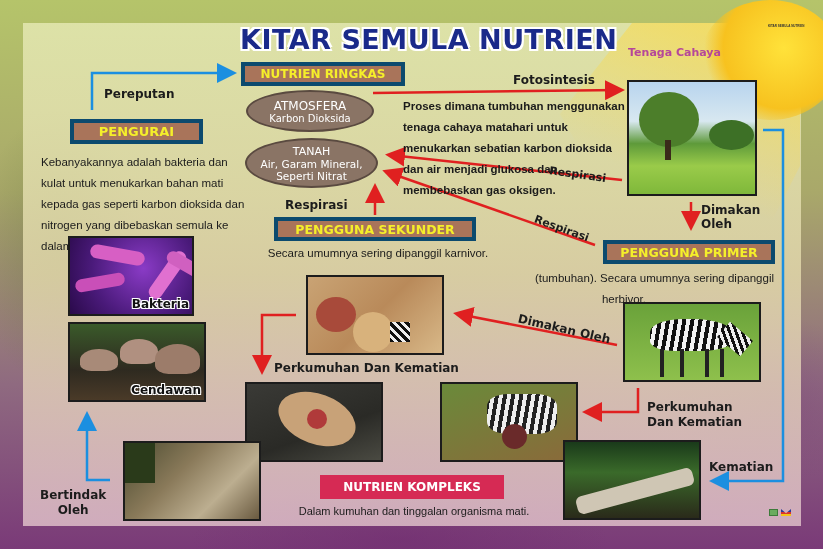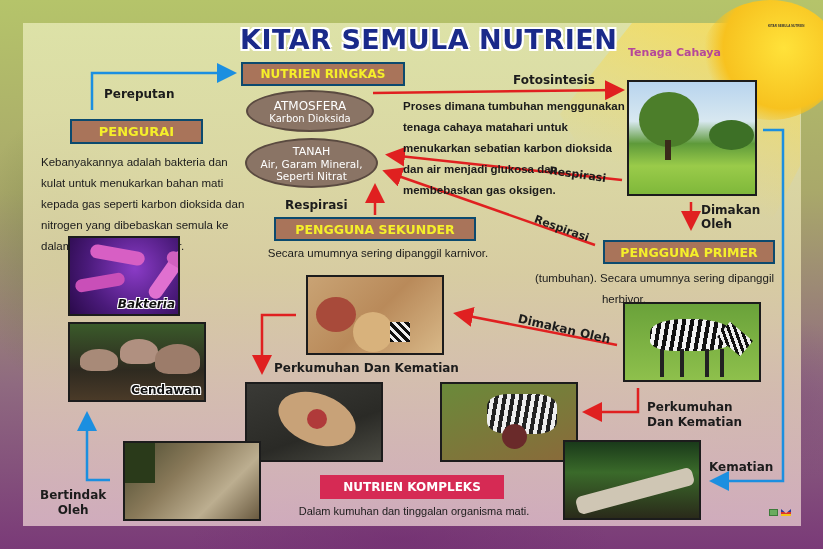--- a/index.html
+++ b/index.html
@@ -33,21 +33,21 @@
   }
   .title {
     position: absolute; left: 240px; top: 24px; width: 345px;
     font-family: "DejaVu Sans", sans-serif; font-weight: 900; font-size: 27px;
     color: #1a2a8a; letter-spacing: 0.5px;
     text-shadow: -2px -2px 0 #fff, 2px -2px 0 #fff, -2px 2px 0 #fff, 2px 2px 0 #fff, 0 2px 0 #fff;
     white-space: nowrap;
   }
   .tiny-caption { position: absolute; left: 768px; top: 24px; font-size: 3px; color: #333; font-weight: bold; }
   .box {
-    position: absolute; background: #a9745a; border: 2px solid #0c4a6e;
+    position: absolute; background: #a9745a; border: 4px solid #0c4a6e;
     font-family: "DejaVu Sans", sans-serif; font-weight: 900; color: #f5ef2a;
     display: flex; align-items: center; justify-content: center; white-space: nowrap;
   }
   .lbl { position: absolute; font-family: "DejaVu Sans", sans-serif; font-weight: 900; color: #1c1c1c; white-space: nowrap; font-size: 12px; }
   .desc { position: absolute; font-size: 11.5px; color: #1b1b1b; line-height: 21px; }
   .ellipse {
     position: absolute; background: #8a7465; border: 2px solid #5a4a40; border-radius: 50%;
     color: #fff; text-align: center; display: flex; flex-direction: column; justify-content: center;
     font-family: "DejaVu Sans", sans-serif;
   }
@@ -162,21 +162,21 @@
   <div style="position:absolute;left:80px;top:45px;width:4px;height:28px;background:#222;"></div>
   <div style="position:absolute;left:95px;top:45px;width:4px;height:28px;background:#222;"></div>
 </div>
 
 <div class="lbl" style="left:104px;top:87px;">Pereputan</div>
 <div class="box" style="left:70px;top:119px;width:133px;height:25px;font-size:13px;">
   <span>PENGURAI</span>
 </div>
 <div class="desc" style="left:41px;top:152px;width:212px;">Kebanyakannya adalah bakteria dan kulat untuk menukarkan bahan mati kepada gas seperti karbon dioksida dan nitrogen yang dibebaskan semula ke dalam udara, tanah atau air.</div>
 
-<div class="photo" style="left:68px;top:236px;width:112px;height:80px;background:radial-gradient(circle at 60% 40%,#8a3bc6 0%,#4a1a7a 60%,#2a0a4a 100%);font-style:italic;">
+<div class="photo" style="left:68px;top:236px;width:126px;height:80px;background:radial-gradient(circle at 60% 40%,#8a3bc6 0%,#4a1a7a 60%,#2a0a4a 100%);">
   <div style="position:absolute;left:20px;top:10px;width:55px;height:14px;border-radius:8px;background:#d75fc4;transform:rotate(10deg);"></div>
   <div style="position:absolute;left:5px;top:38px;width:50px;height:13px;border-radius:8px;background:#c94fb8;transform:rotate(-10deg);"></div>
   <div style="position:absolute;left:70px;top:30px;width:55px;height:14px;border-radius:8px;background:#e070d0;transform:rotate(-55deg);"></div>
   <div style="position:absolute;left:95px;top:20px;width:40px;height:13px;border-radius:8px;background:#d060c0;transform:rotate(30deg);"></div>
   <div class="photo-label" style="right:3px;bottom:3px;">Bakteria</div>
 </div>
 <div class="photo" style="left:68px;top:322px;width:138px;height:80px;background:linear-gradient(180deg,#3a5a2a 0%,#2e2a20 60%,#4a3a28 100%);">
   <div style="position:absolute;left:10px;top:25px;width:38px;height:22px;border-radius:50% 50% 30% 30%;background:#a88a78;"></div>
   <div style="position:absolute;left:50px;top:15px;width:38px;height:25px;border-radius:50% 50% 30% 30%;background:#b09080;"></div>
   <div style="position:absolute;left:85px;top:20px;width:45px;height:30px;border-radius:50% 50% 30% 30%;background:#9c7c6a;"></div>

